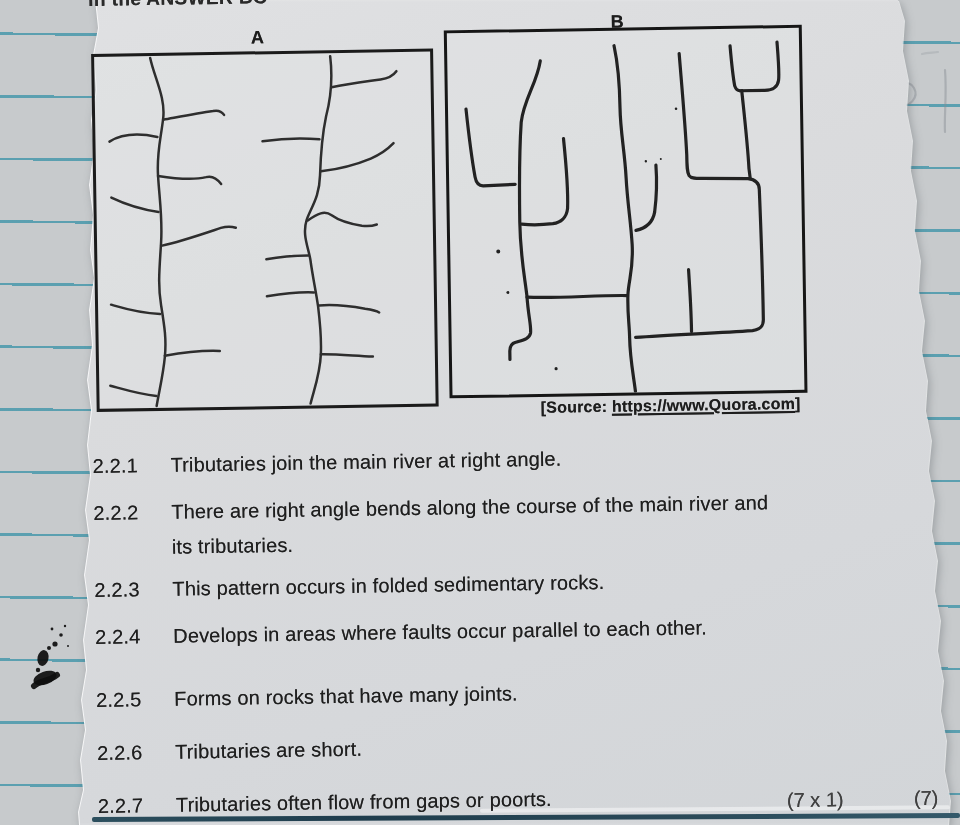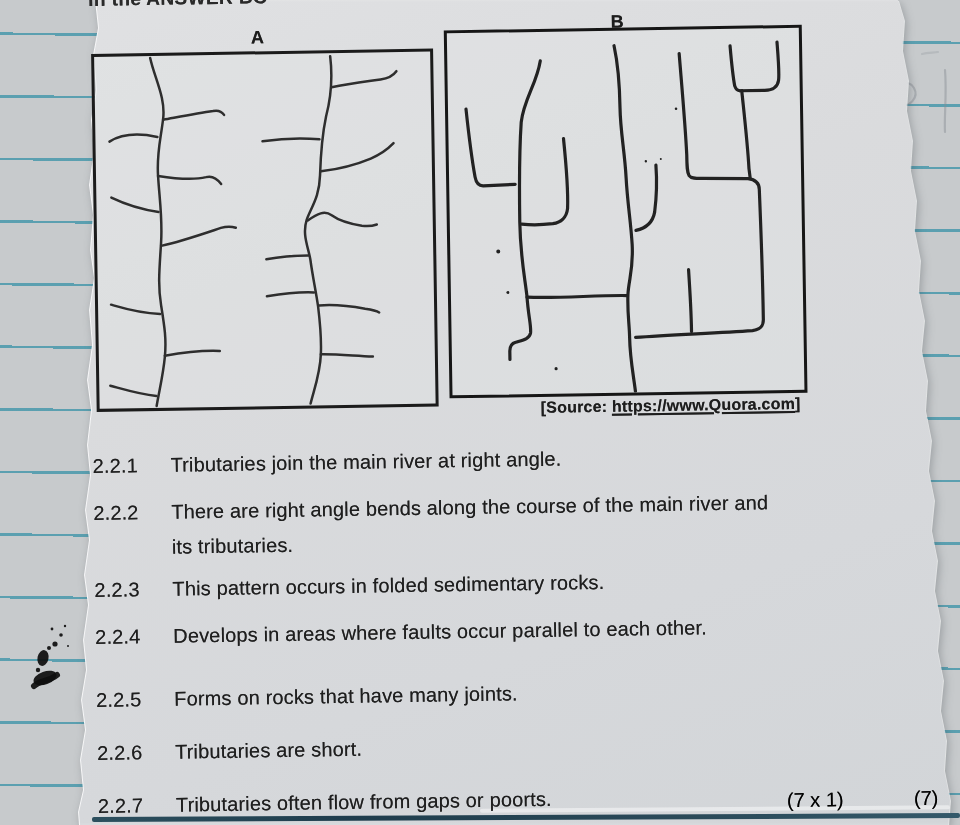--- a/index.html
+++ b/index.html
@@ -49,21 +49,21 @@
   .boxA svg,.boxB svg{position:absolute;inset:0;}
   .source-line{position:absolute;left:541px;top:406px;font-size:16px;font-weight:700;
     letter-spacing:0.2px;color:#1d1d1d;white-space:nowrap;}
   .source-line .url{text-decoration:underline;text-decoration-thickness:1.6px;text-underline-offset:2px;}
   .qrow{position:absolute;left:92px;display:flex;align-items:flex-start;font-size:20px;
     line-height:26px;color:#1e1e1e;letter-spacing:0.15px;}
   .qnum{width:78px;flex:0 0 78px;}
   .qtext{white-space:pre-line;max-width:680px;}
   .q1{top:453px;} .q2{top:496px;line-height:35px;} .q3{top:577px;} .q4{top:624px;}
   .q5{top:687px;} .q6{top:740px;} .q7{top:793px;}
-  .marks{position:absolute;font-size:20px;color:#000000;top:800px;}
+  .marks{position:absolute;font-size:20px;color:#404040;top:800px;}
   .m1{left:781px;} .m2{left:908px;}
   .inkblot{position:absolute;left:28px;top:618px;z-index:5;}
 </style>
 </head>
 <body>
 
 <div class="stage">
 
   <div class="nb-lines"></div>
 

